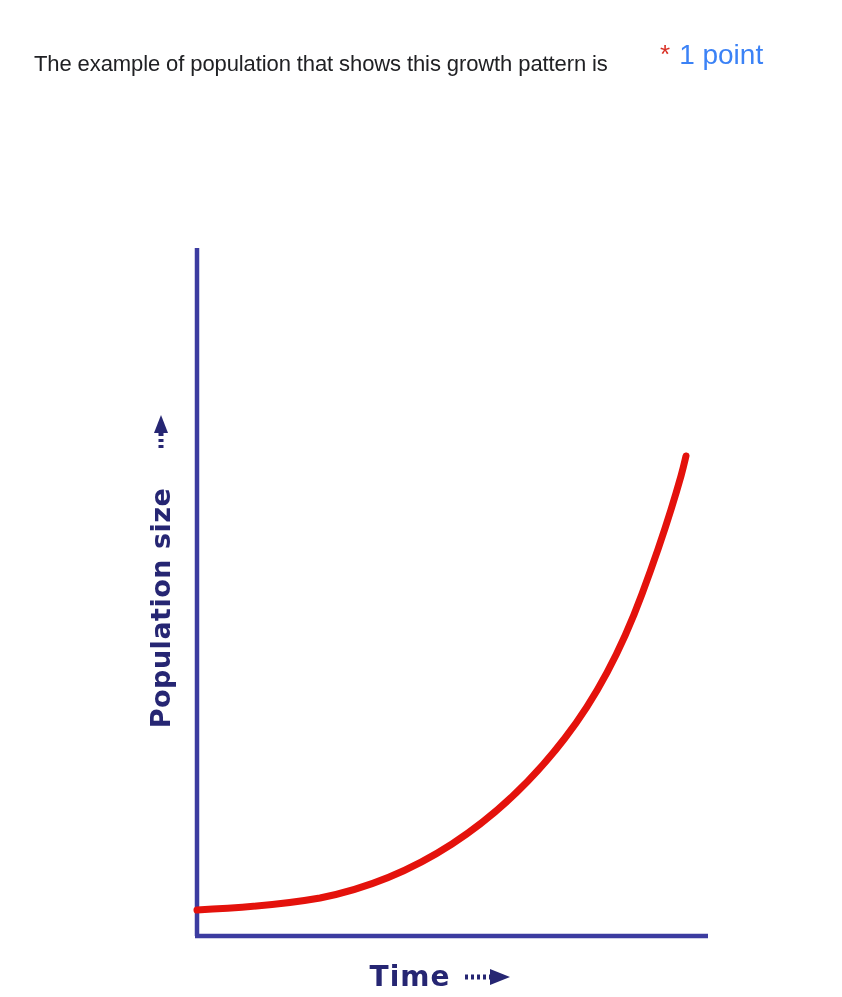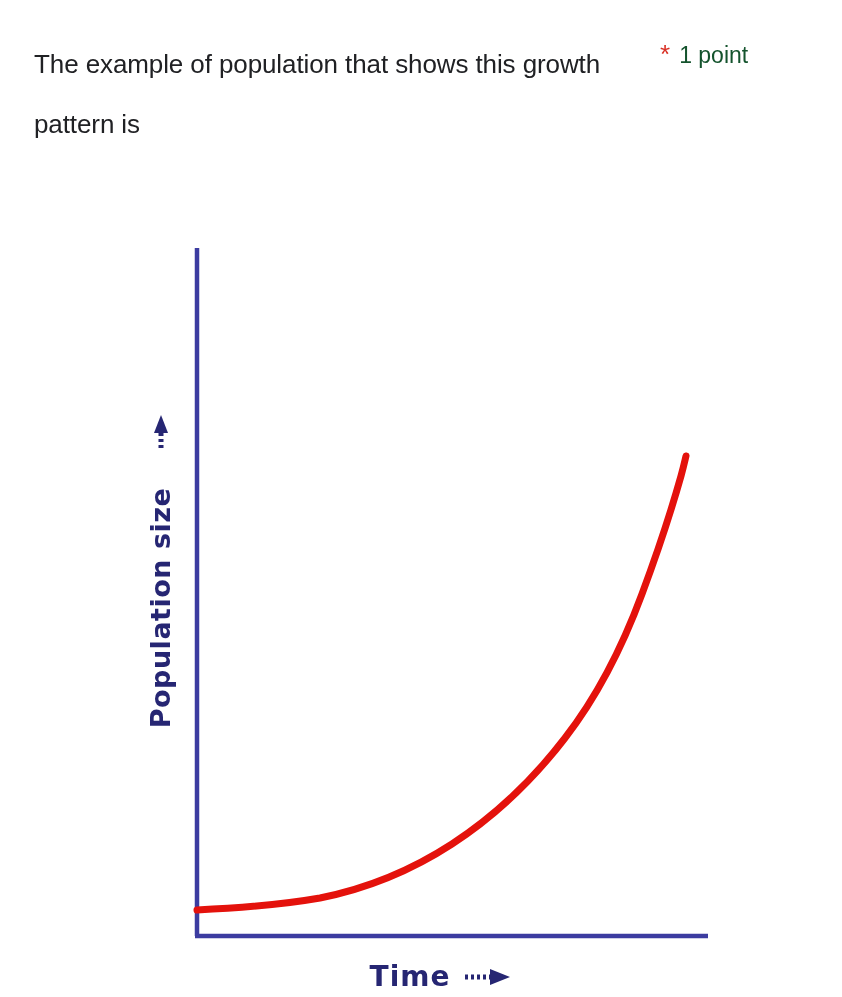--- a/index.html
+++ b/index.html
@@ -22,21 +22,21 @@
     left: 0;
     top: 0;
     width: 842px;
     height: 170px;
   }
   #question-text {
     position: absolute;
     left: 34px;
     top: 34px;
     width: 580px;
-    font-size: 26px;
+    font-size: 22px;
     line-height: 60px;
     color: #202124;
     font-weight: 400;
     letter-spacing: -0.1px;
     white-space: pre-line;
   }
   #points-wrap {
     position: absolute;
     left: 660px;
     top: 42px;
@@ -44,22 +44,22 @@
     align-items: flex-start;
     gap: 9px;
   }
   #required-asterisk {
     color: #d93025;
     font-size: 26px;
     line-height: 24px;
     font-weight: 400;
   }
   #points-label {
-    color: #14532d;
-    font-size: 23px;
+    color: #3b82f6;
+    font-size: 28px;
     line-height: 26px;
     font-weight: 400;
   }
 
   
   #chart-figure {
     position: absolute;
     left: 0;
     top: 170px;
     width: 842px;

